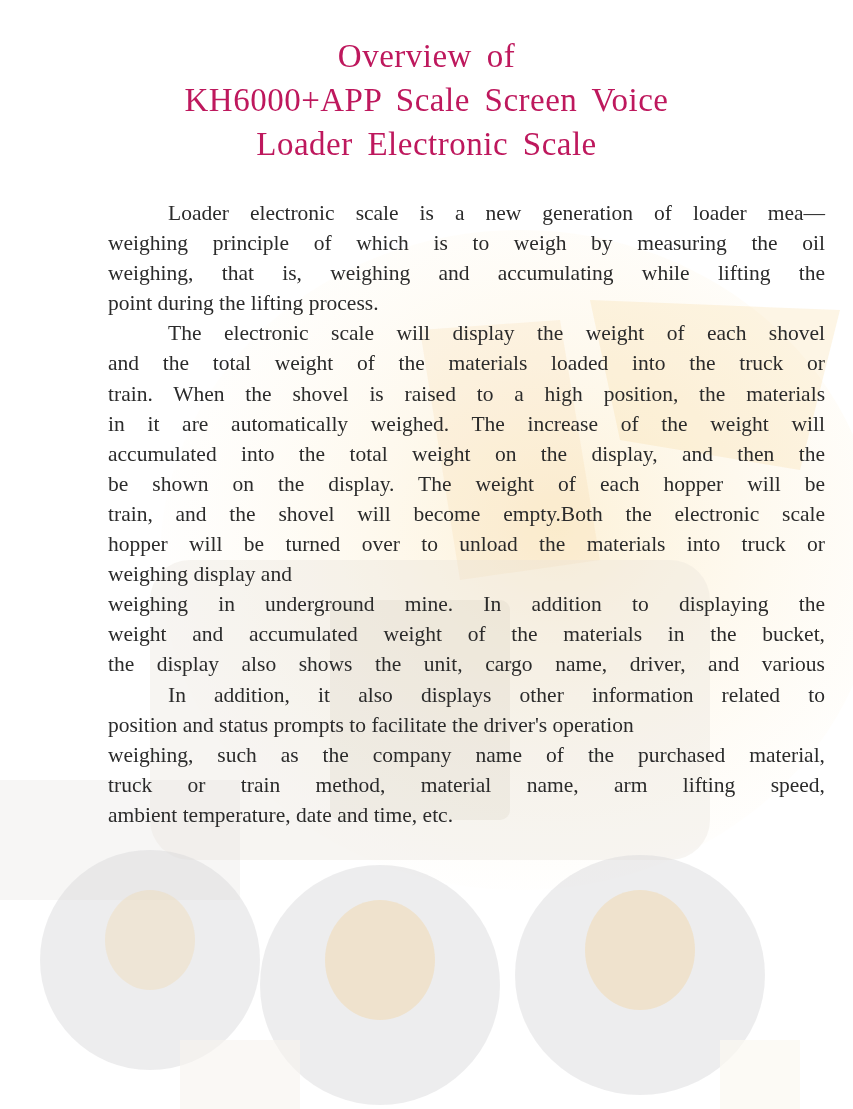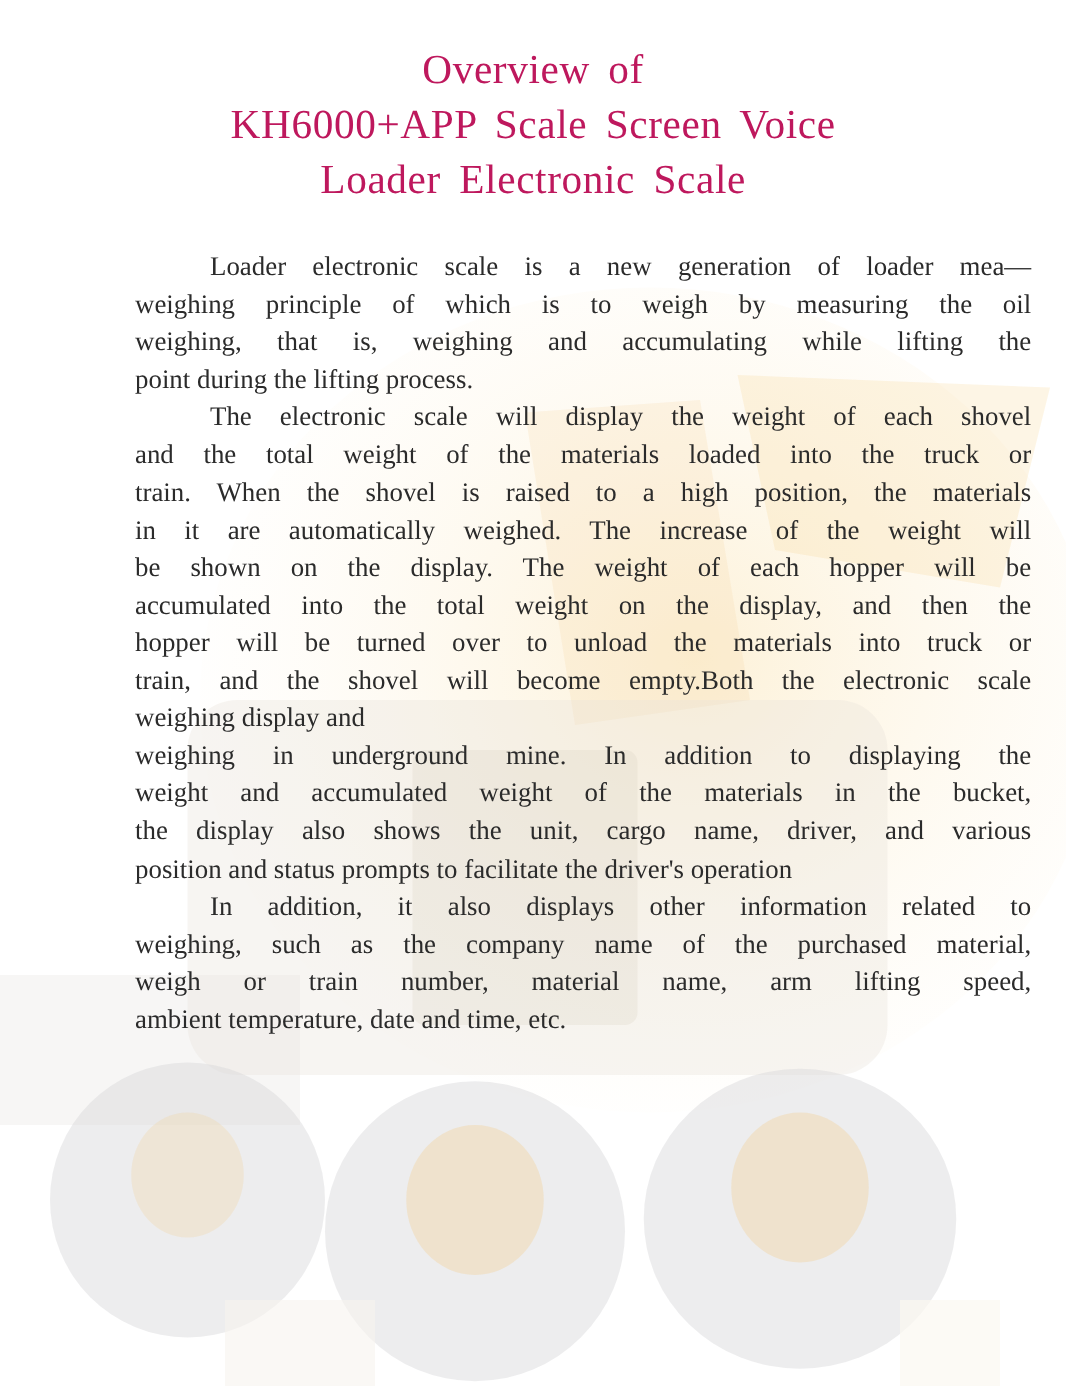--- a/index.html
+++ b/index.html
@@ -68,27 +68,27 @@
 
   <div class="body" id="body">
       <span class="line indent">Loader electronic scale is a new generation of loader mea—</span>
       <span class="line">weighing principle of which is to weigh by measuring the oil</span>
       <span class="line">weighing, that is, weighing and accumulating while lifting the</span>
       <span class="line last">point during the lifting process.</span>
       <span class="line indent">The electronic scale will display the weight of each shovel</span>
       <span class="line">and the total weight of the materials loaded into the truck or</span>
       <span class="line">train. When the shovel is raised to a high position, the materials</span>
       <span class="line">in it are automatically weighed. The increase of the weight will</span>
+      <span class="line">accumulated into the total weight on the display, and then the</span>
       <span class="line">be shown on the display. The weight of each hopper will be</span>
-      <span class="line">accumulated into the total weight on the display, and then the</span>
+      <span class="line">train, and the shovel will become empty.Both the electronic scale</span>
       <span class="line">hopper will be turned over to unload the materials into truck or</span>
-      <span class="line">train, and the shovel will become empty.Both the electronic scale</span>
       <span class="line last">weighing display and</span>
       <span class="line">weighing in underground mine. In addition to displaying the</span>
       <span class="line">weight and accumulated weight of the materials in the bucket,</span>
       <span class="line">the display also shows the unit, cargo name, driver, and various</span>
+      <span class="line indent">In addition, it also displays other information related to</span>
       <span class="line last">position and status prompts to facilitate the driver's operation</span>
-      <span class="line indent">In addition, it also displays other information related to</span>
       <span class="line">weighing, such as the company name of the purchased material,</span>
-      <span class="line">weigh or train number, material name, arm lifting speed,</span>
+      <span class="line">truck or train method, material name, arm lifting speed,</span>
       <span class="line last">ambient temperature, date and time, etc.</span>
     </div>
 </div>
 
 </body></html>

